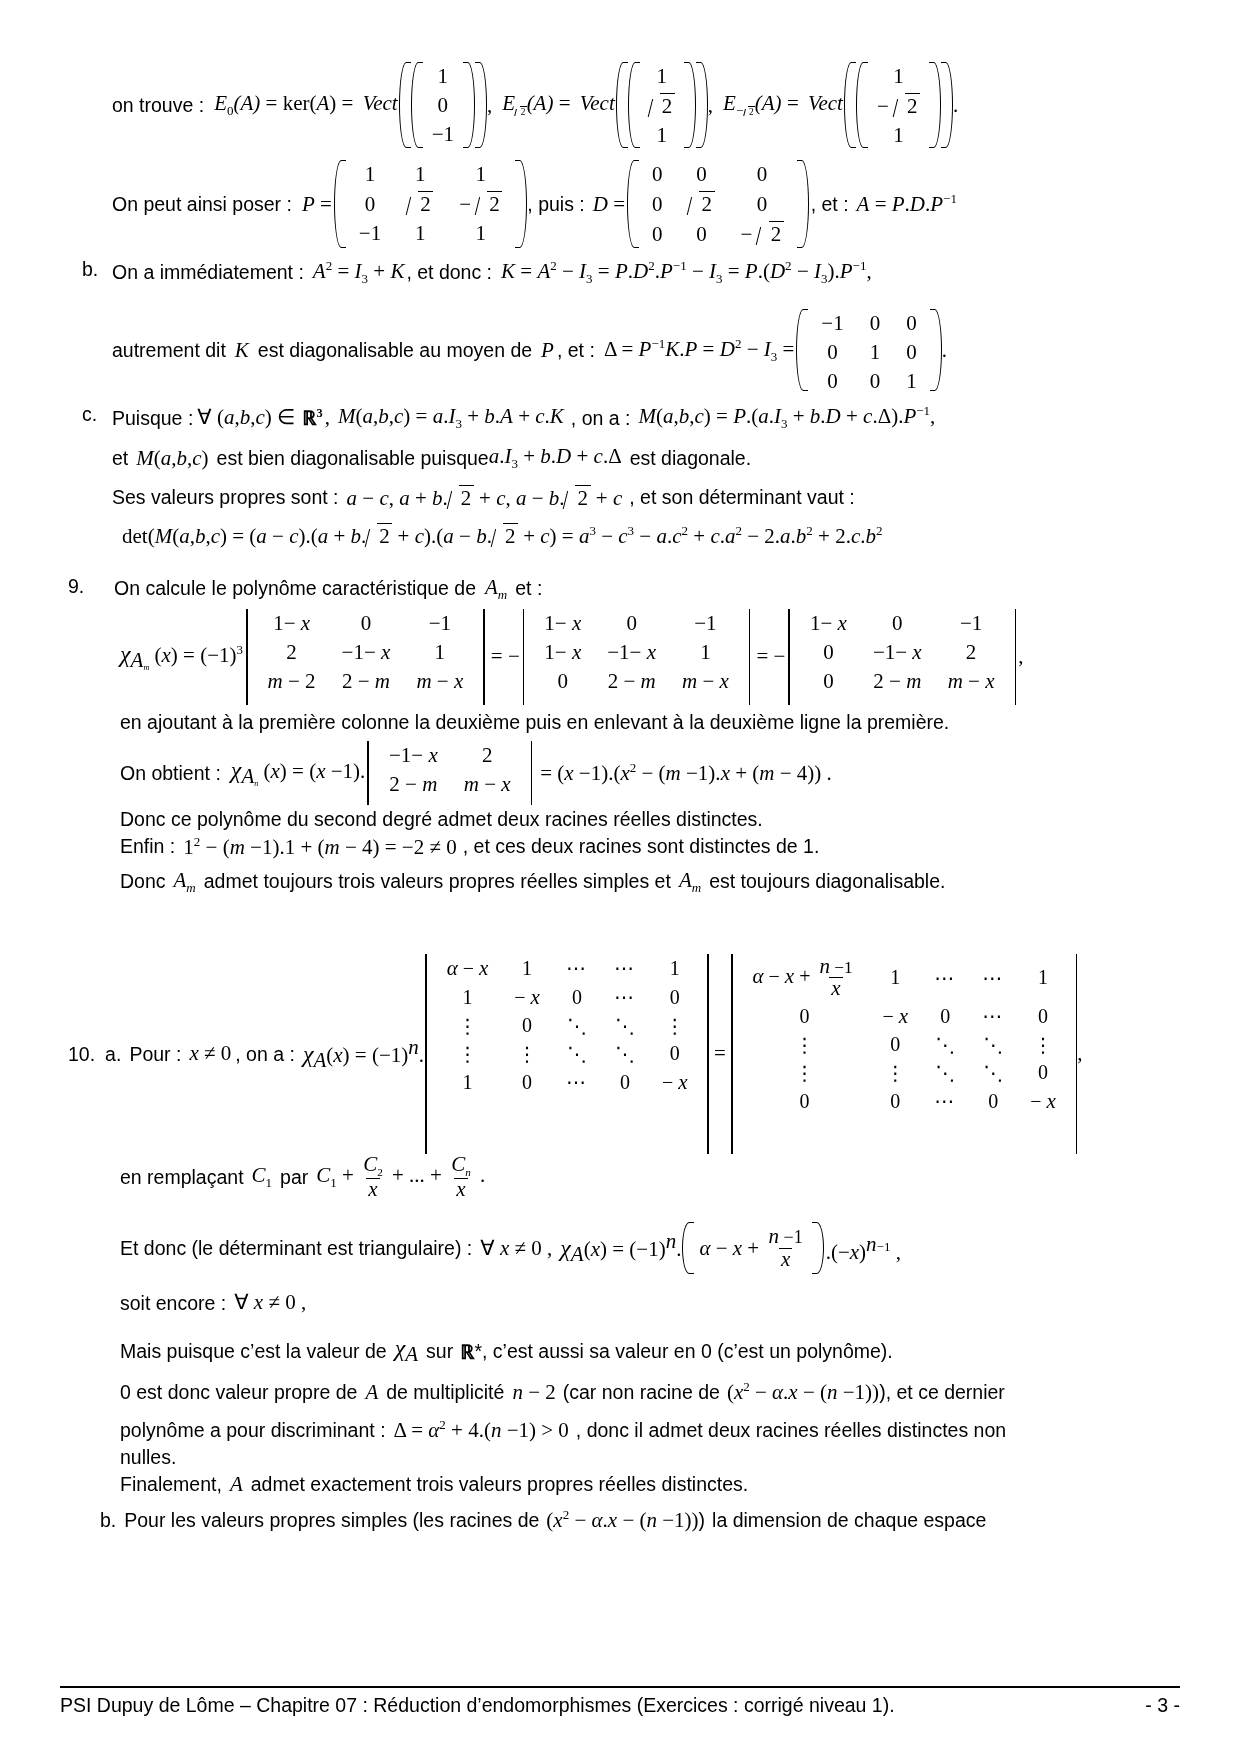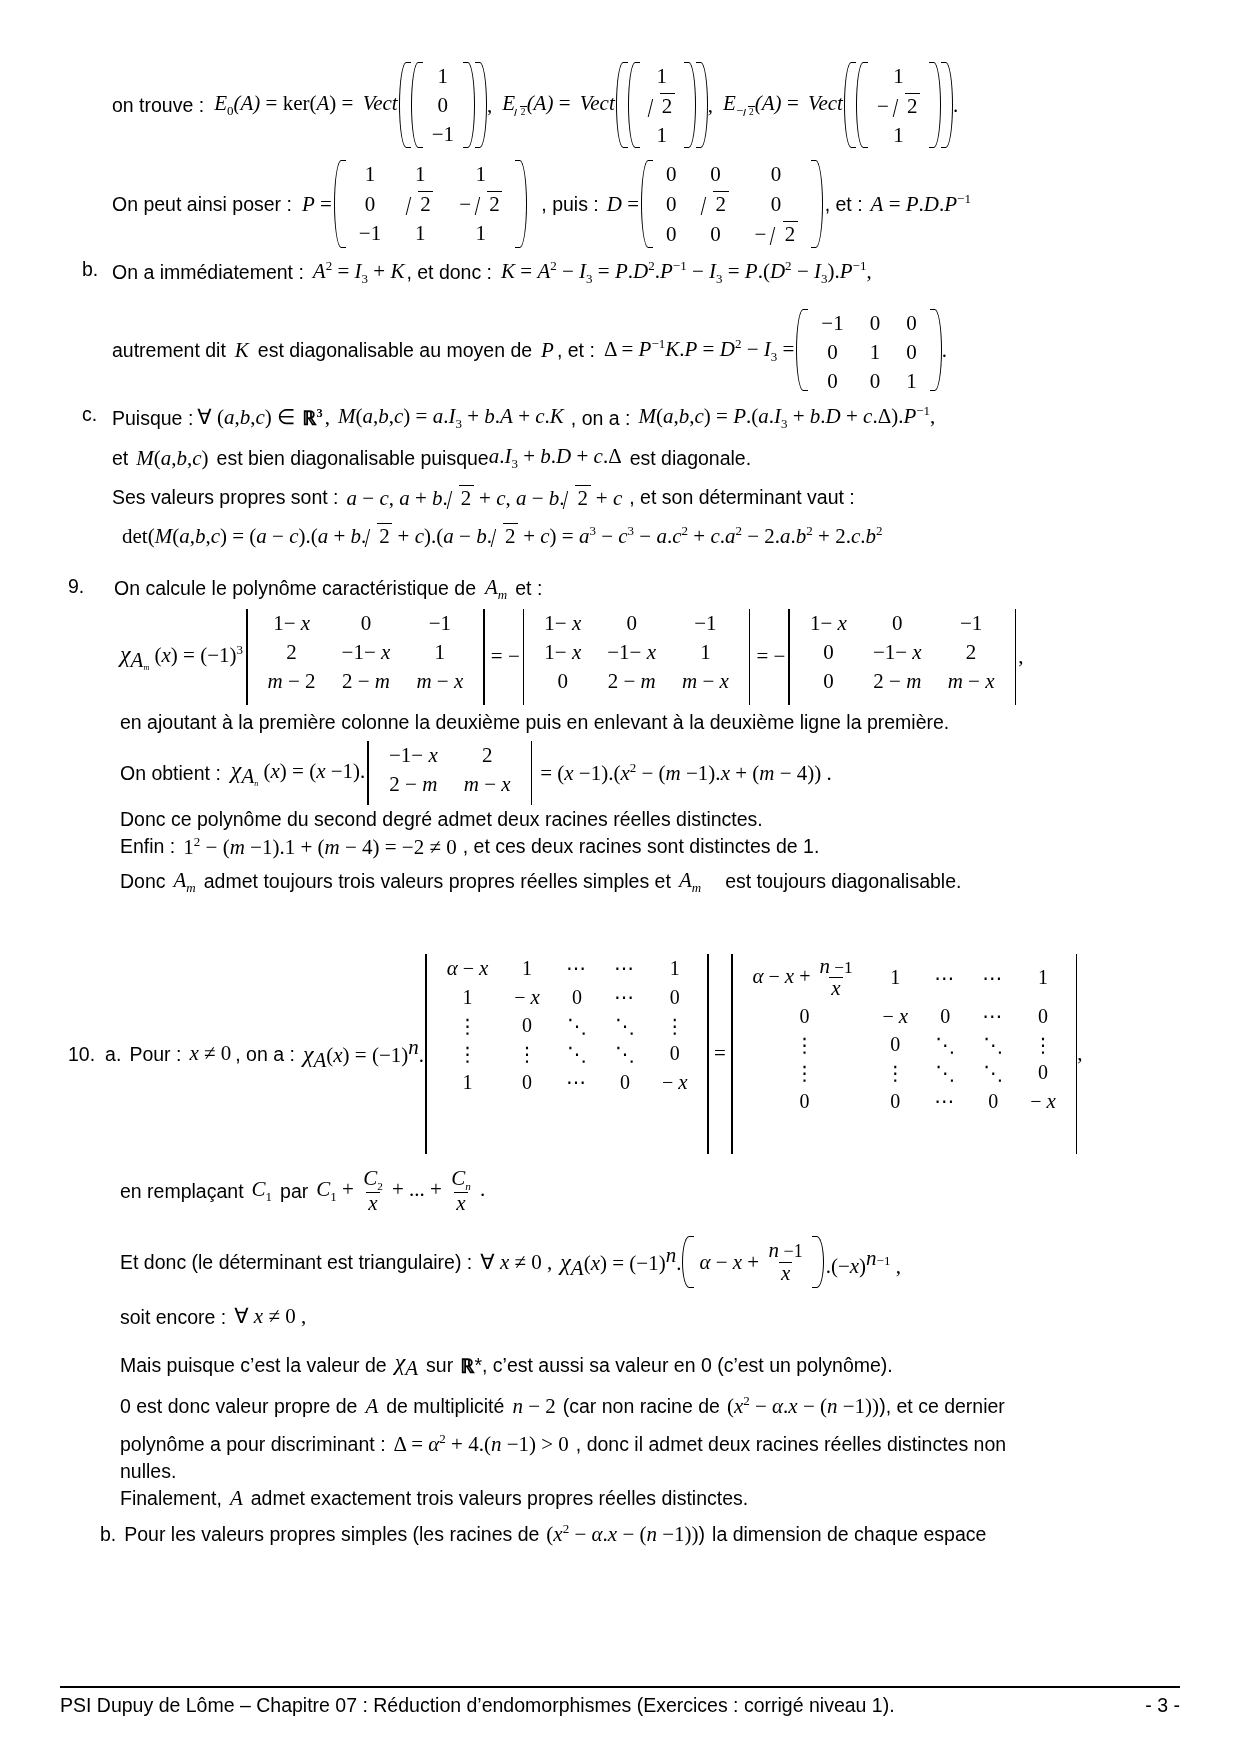--- a/index.html
+++ b/index.html
@@ -182,21 +182,21 @@
             </tr>
         <tr>
               <td>−1</td>
               <td>1</td>
               <td>1</td>
             </tr>
       </tbody>
         </table>
       <span class="pr"></span>
     </span>
-    <span class="txt" style="margin-left:14px;">, puis :</span>
+    <span class="txt" style="margin-left:0;">, puis :</span>
     <span class="mr" style="margin-left:8px;"><span class="mi">D</span> =</span>
     <span class="paren" style="height:88px;margin-left:2px;">
       <span class="pl"></span>
       <table class="mat">
         <tbody>
             <tr>
               <td>0</td>
               <td>0</td>
               <td>0</td>
             </tr>
@@ -440,21 +440,21 @@
   <div class="row" style="padding-left:60px;margin-top:3px;">
     <span class="txt">Enfin&nbsp;:</span>
     <span class="mr" style="margin-left:8px;">1<sup class="e">2</sup> − (<span class="mi">m</span> −1).1 + (<span class="mi">m</span> − 4) = −2 ≠ 0</span>
     <span class="txt" style="margin-left:6px;">, et ces deux racines sont distinctes de 1.</span>
   </div>
   <div class="row" style="padding-left:60px;margin-top:8px;">
     <span class="txt">Donc</span>
     <span class="mr" style="margin-left:8px;"><span class="mi">A</span><sub class="e">m</sub></span>
     <span class="txt" style="margin-left:8px;">admet toujours trois valeurs propres réelles simples et</span>
     <span class="mr" style="margin-left:8px;"><span class="mi">A</span><sub class="e">m</sub></span>
-    <span class="txt" style="margin-left:24px;">est toujours diagonalisable.</span>
+    <span class="txt" style="margin-left:8px;">est toujours diagonalisable.</span>
   </div>
 
   <div class="row" style="margin-top:58px;">
     <span class="txt" style="padding-left:8px;">10.</span>
     <span class="txt" style="margin-left:10px;">a.</span>
     <span class="txt" style="margin-left:8px;">Pour :</span>
     <span class="mr" style="margin-left:8px;"><span class="mi">x</span> ≠ 0</span>
     <span class="txt" style="margin-left:4px;">, on a :</span>
     <span class="mr" style="margin-left:8px;">
       <span class="mi" style="font-size:24px;">χ</span><sub class="e" style="font-size:0.6em;"><span class="mi">A</span></sub><span class="mr">(<span class="mi">x</span>) = (−1)<sup class="e"><span class="mi">n</span></sup>.</span>
@@ -549,21 +549,21 @@
                 <td>0</td>
                 <td>− <span class="mi">x</span></td>
               </tr>
         </tbody></table>
       </span>
       <span class="db"></span>
     </span>
     <span class="mr">,</span>
   </div>
 
-  <div class="row" style="padding-left:60px;margin-top:14px;text-align:center;">
+  <div class="row" style="padding-left:60px;text-align:center;">
     <span class="txt">en remplaçant</span>
     <span class="mr" style="margin-left:8px;"><span class="mi">C</span><sub class="en">1</sub></span>
     <span class="txt" style="margin-left:8px;">par</span>
     <span class="mr" style="margin-left:8px;">
       <span class="mi">C</span><sub class="en">1</sub> +
       <span class="frac">
           <span class="num"><span class="mi">C</span><sub class="en">2</sub></span>
           <span class="den"><span class="mi">x</span></span>
         </span>
       + ... +

